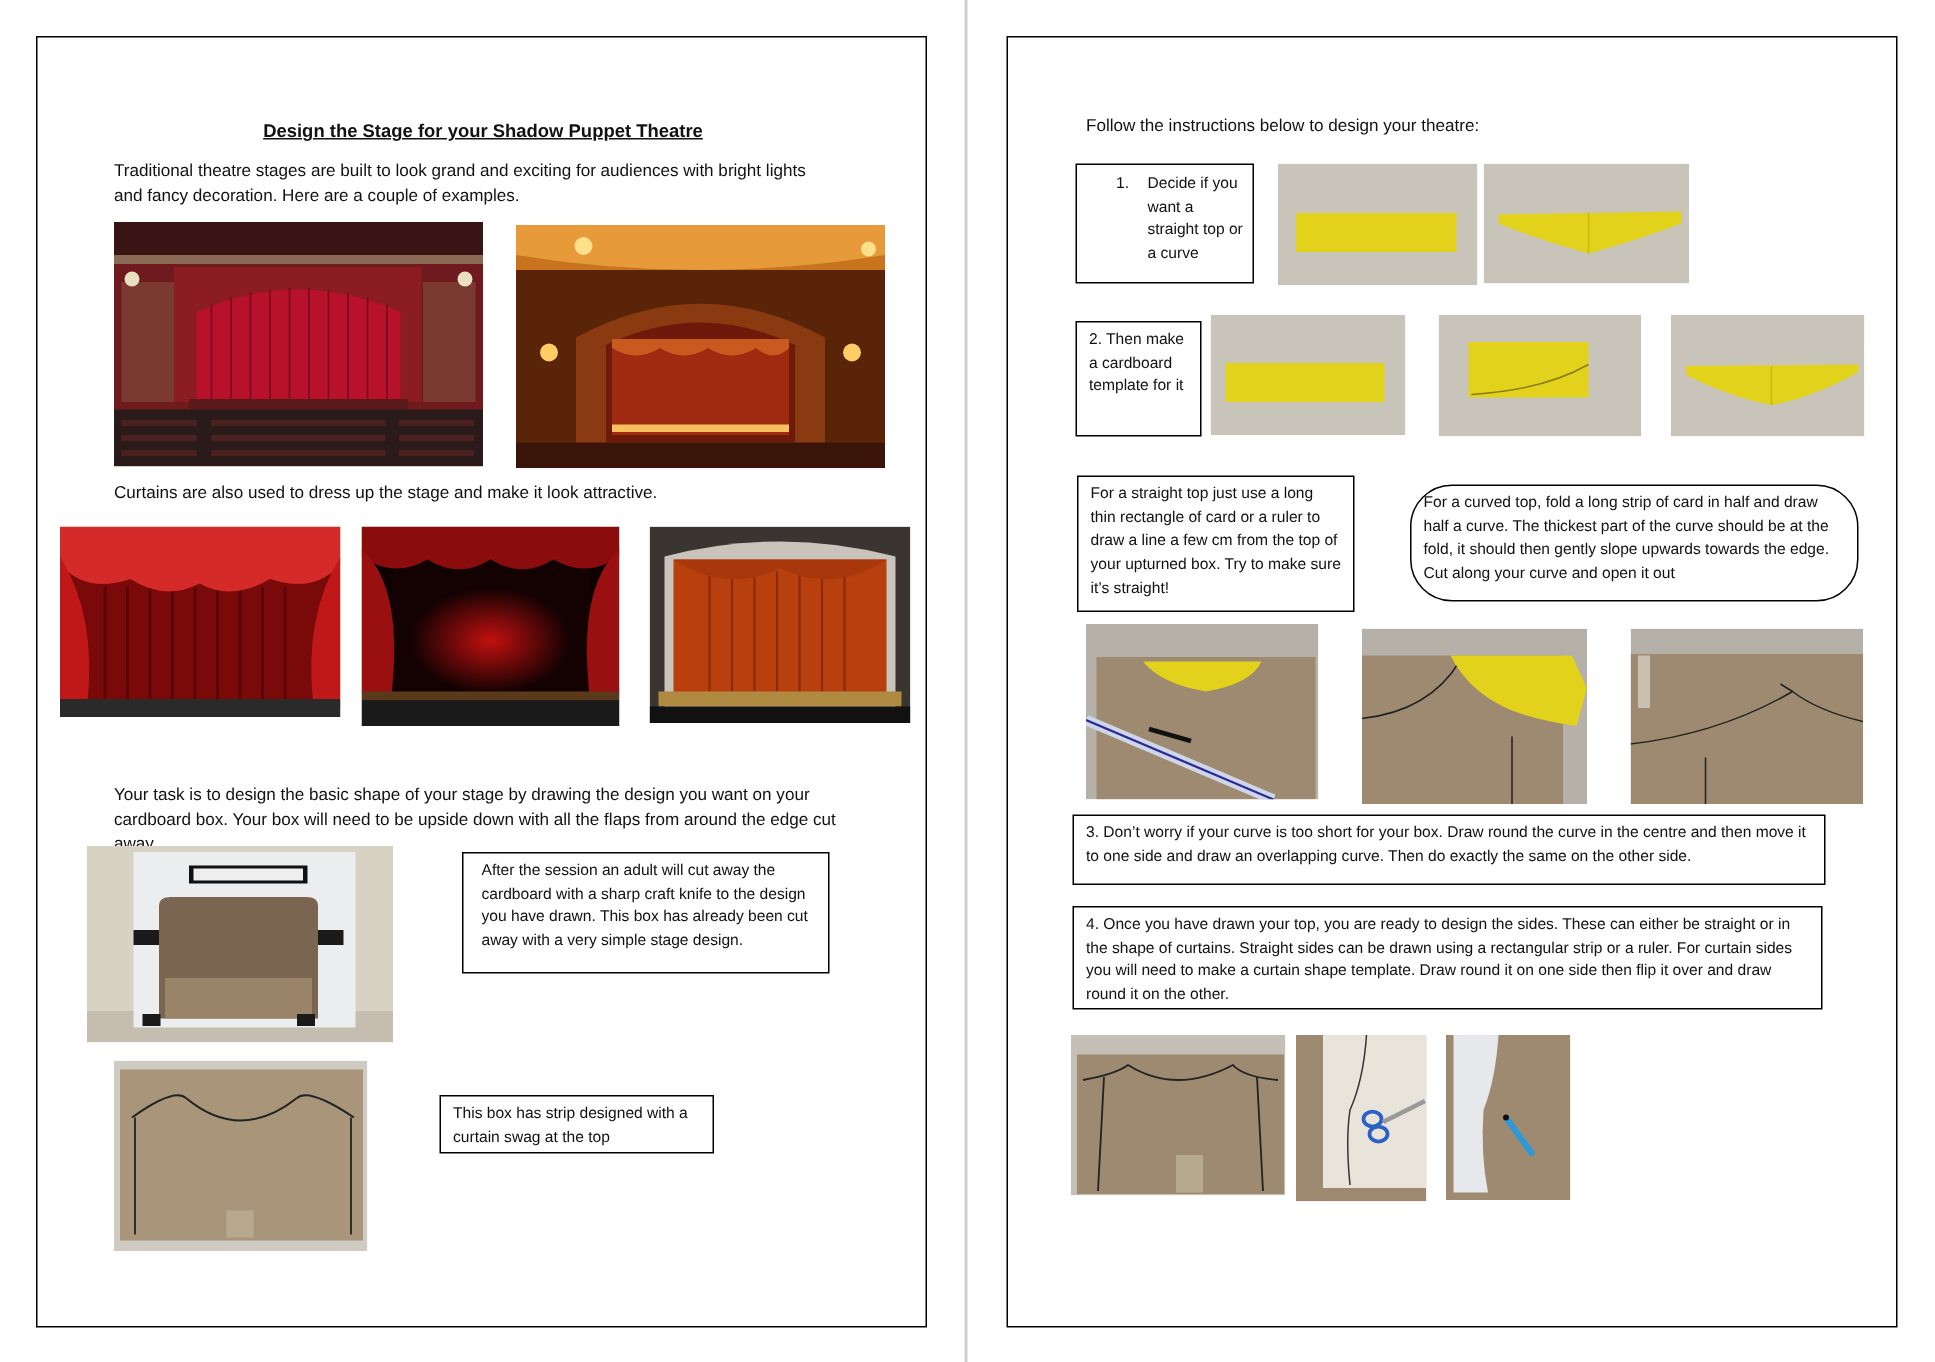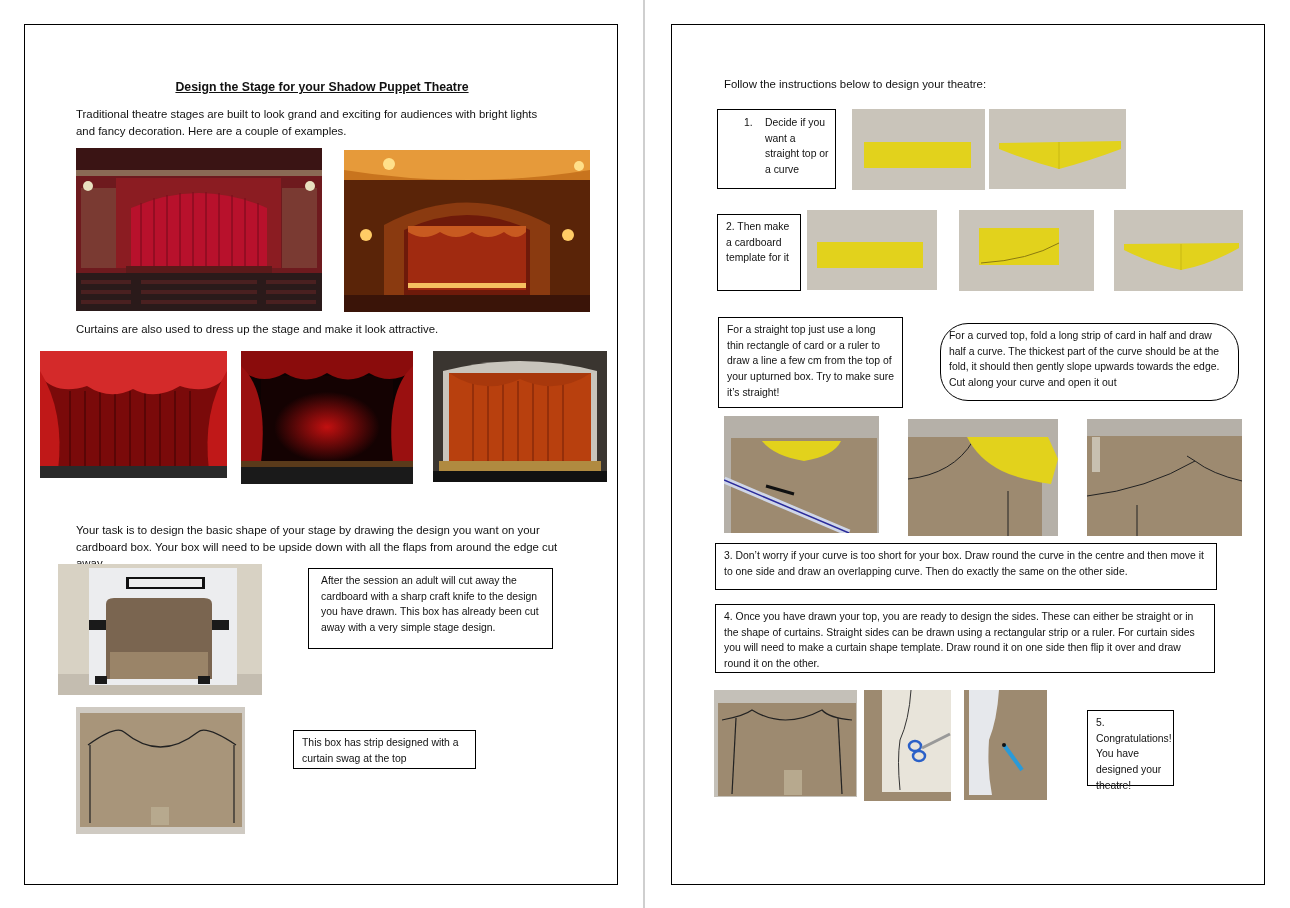--- a/index.html
+++ b/index.html
@@ -273,14 +273,13 @@
     </svg>
   </div>
   <div class="img" style="left:292px; top:665px; width:83px; height:110px;">
     <svg viewBox="0 0 83 110" preserveAspectRatio="none">
       <rect width="83" height="110" fill="#9d8a70"></rect>
       <path d="M5 0 L35 0 Q33 30 25 50 Q23 80 28 105 L5 105 Z" fill="#e6e8ec"></path>
       <line x1="40" y1="55" x2="58" y2="80" stroke="#2a9ad8" stroke-width="4"></line>
       <circle cx="40" cy="55" r="2" fill="#111"></circle>
     </svg>
   </div>
-  <div class="box" style="left:415px; top:685px; width:87px; height:76px;">5. Congratulations! You have designed your theatre!</div>
 </div>
 
 </body></html>

